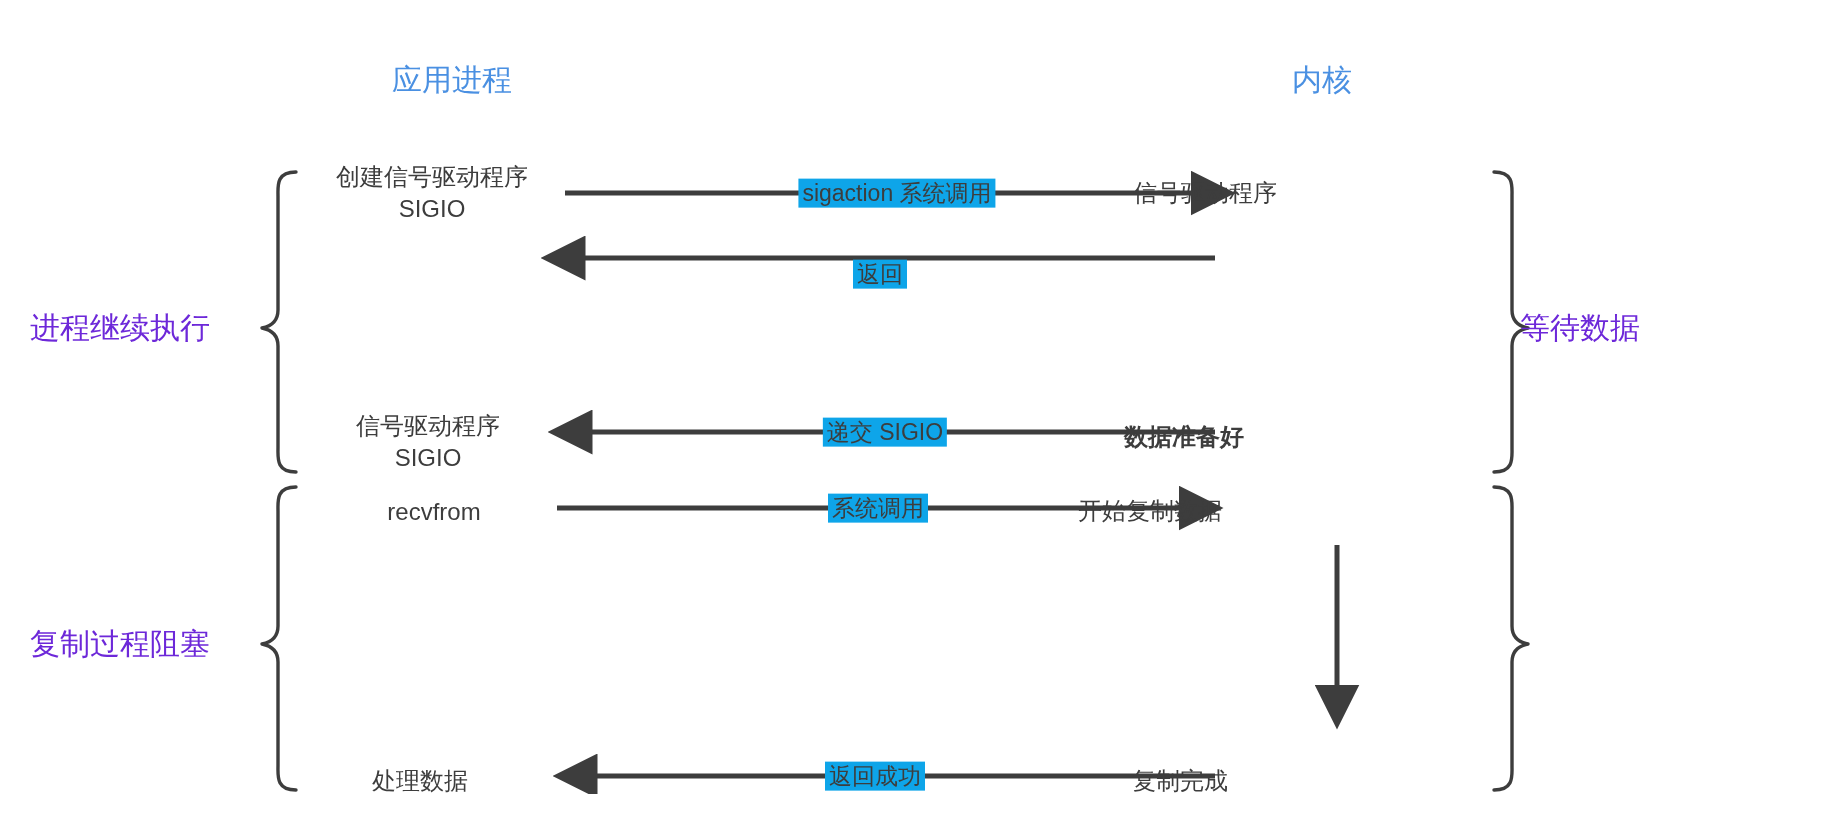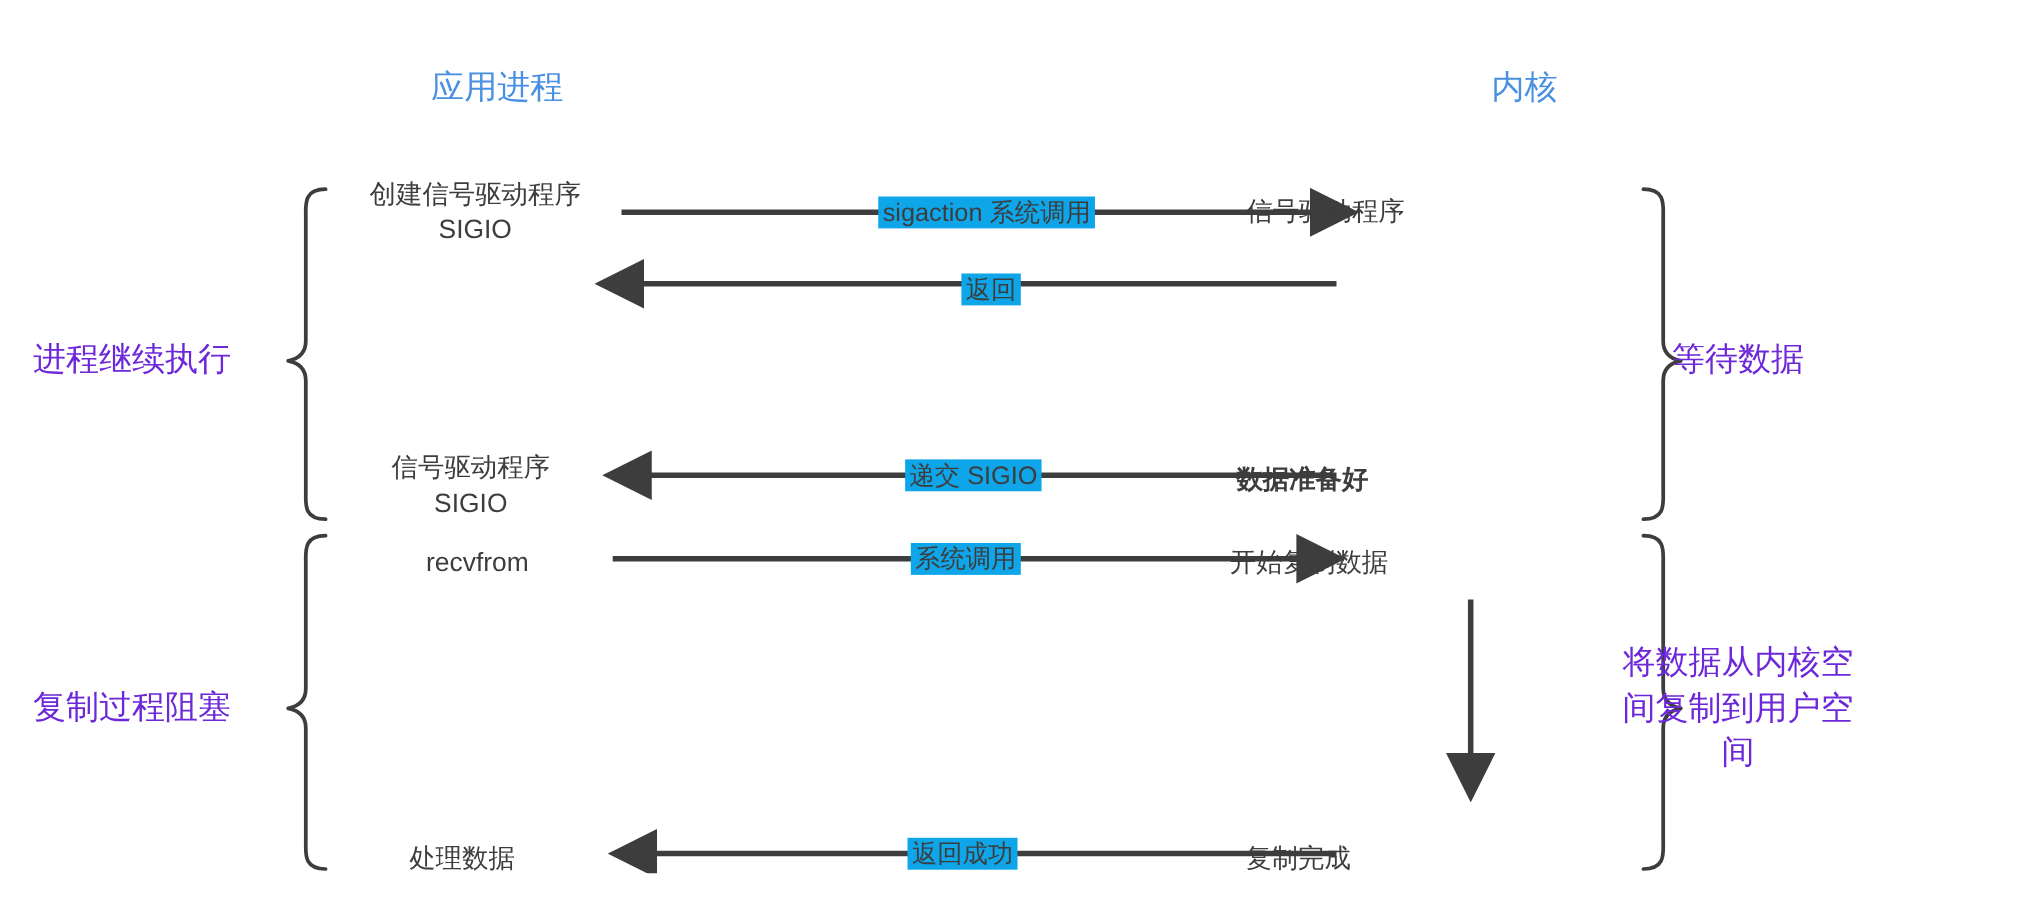--- a/index.html
+++ b/index.html
@@ -130,55 +130,54 @@
 
     <line x1="557" y1="508" x2="1216" y2="508" stroke="#3d3d3d" stroke-width="5" marker-end="url(#arrow-right)"></line>
 
     <line x1="1337" y1="545" x2="1337" y2="722" stroke="#3d3d3d" stroke-width="5" marker-end="url(#arrow-down)"></line>
 
     <line x1="1215" y1="776" x2="560" y2="776" stroke="#3d3d3d" stroke-width="5" marker-end="url(#arrow-left)"></line>
   </svg>
 
   <div class="col-title" style="left:452px; top:80px;">应用进程</div>
 
-  <div class="col-title" style="left:1386px; top:80px;">内核</div>
+  <div class="col-title" style="left:1322px; top:80px;">内核</div>
 
   <div class="node-label two-line" style="left:432px; top:193px;">
     <div>创建信号驱动程序</div>
     <div>SIGIO</div>
   </div>
 
   <div class="node-label" style="left:1205px; top:193px;">信号驱动程序</div>
 
   <div class="node-label two-line" style="left:428px; top:442px;">
     <div>信号驱动程序</div>
     <div>SIGIO</div>
   </div>
 
   <div class="node-label" style="left:1184px; top:437px;font-weight:bold;">数据准备好</div>
 
   <div class="node-label" style="left:434px; top:512px;">recvfrom</div>
 
-  <div class="node-label" style="left:1190px; top:512px;">开始复制数据</div>
+  <div class="node-label" style="left:1150px; top:512px;font-family:Liberation Serif, serif;">开始复制数据</div>
 
   <div class="node-label" style="left:420px; top:781px;">处理数据</div>
 
   <div class="node-label" style="left:1180px; top:781px;">复制完成</div>
 
   <div class="edge-label" style="left:897px; top:193px;">sigaction 系统调用</div>
 
-  <div class="edge-label" style="left:880px; top:263px;margin-left:21px;">返回</div>
+  <div class="edge-label" style="left:880px; top:274px;">返回</div>
 
   <div class="edge-label" style="left:885px; top:432px;">递交 SIGIO</div>
 
   <div class="edge-label" style="left:878px; top:508px;">系统调用</div>
 
   <div class="edge-label" style="left:875px; top:776px;">返回成功</div>
 
   <div class="group-label nowrap" style="left:120px; top:328px;">进程继续执行</div>
 
   <div class="group-label nowrap" style="left:120px; top:644px;">复制过程阻塞</div>
 
   <div class="group-label nowrap" style="left:1580px; top:328px;text-align:right;">等待数据</div>
 
-  <div class="group-label wrap" style="left:1580px; top:644px;">将数据从内核空间复制到用户空间</div>
 
 </div>
 
 </body></html>

